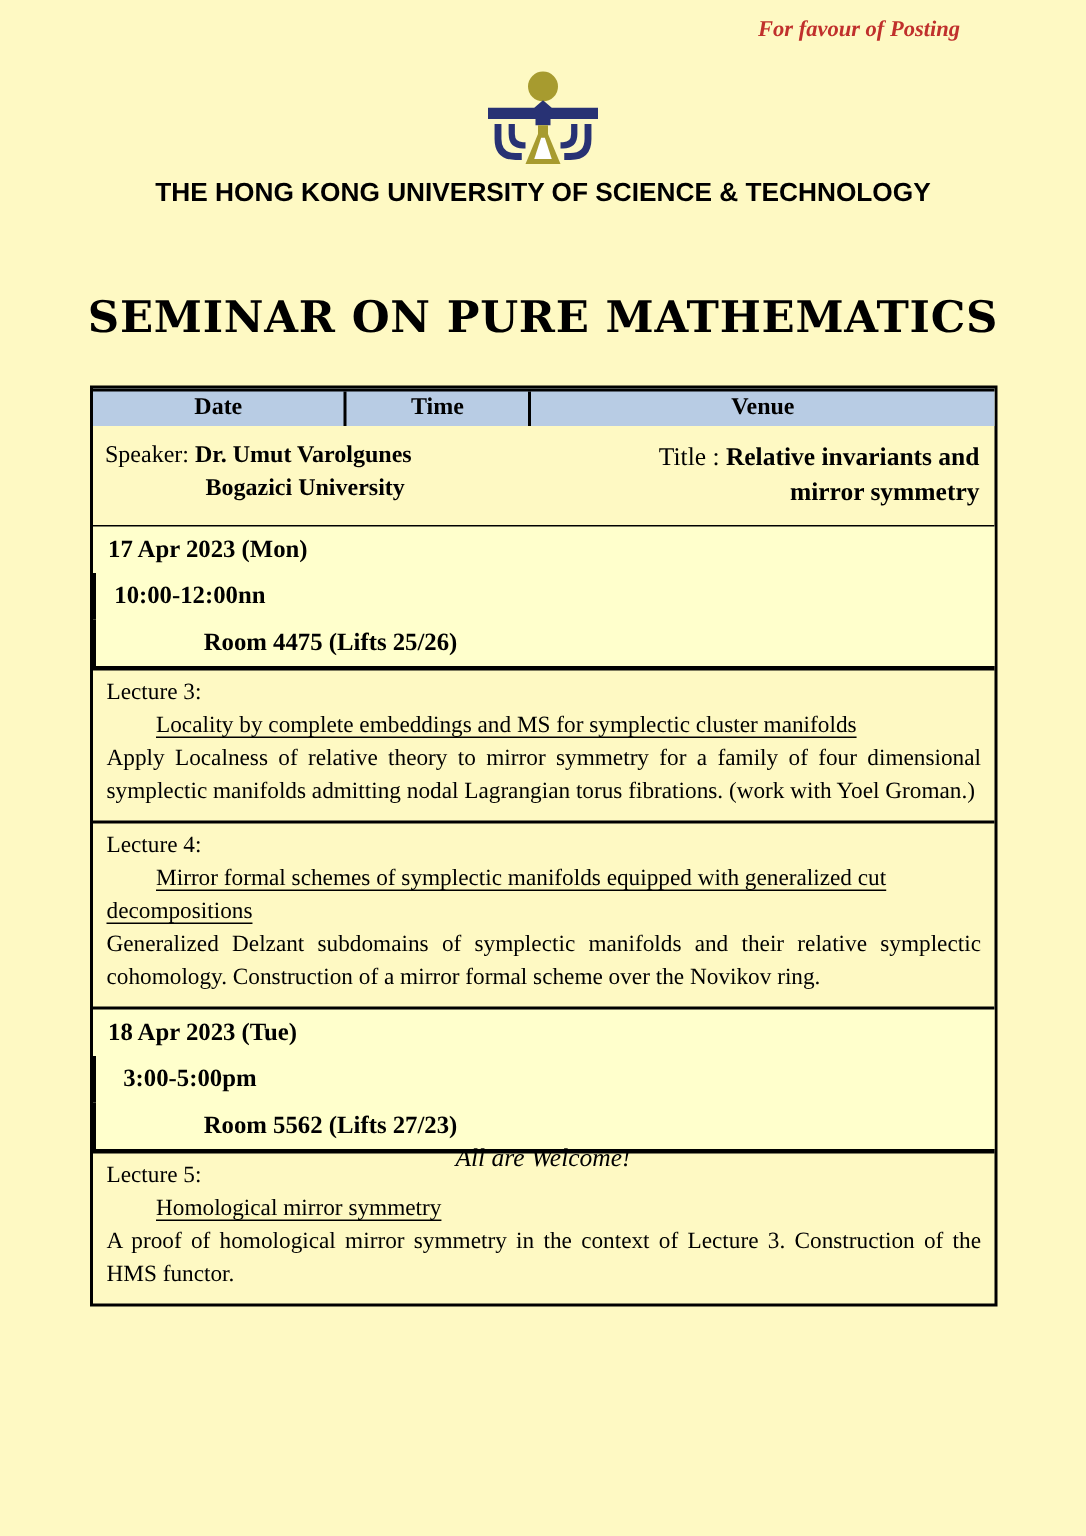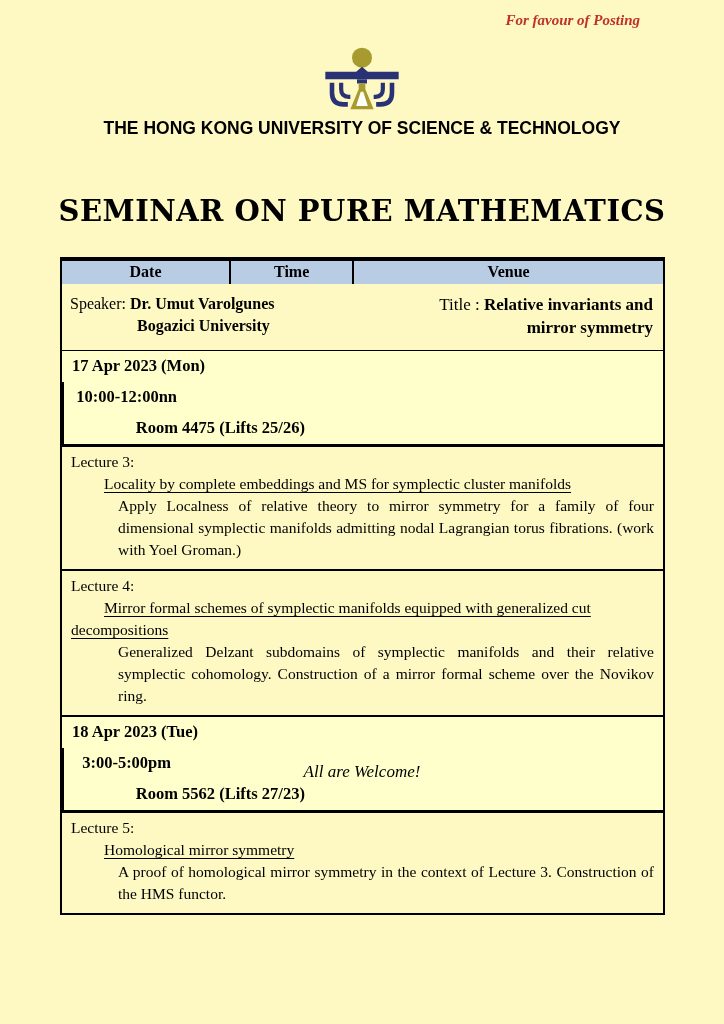--- a/index.html
+++ b/index.html
@@ -63,21 +63,21 @@
   .vline { border-left:2px solid #000;text-align:center; }
 
   .row-headers { background:#b8cce4; font-weight:bold; font-size:16px; }
   .row-headers .cell { text-align:center; padding:2px 0 3px 0; }
 
   .row-session { background:#ffffcc; font-weight:bold; font-size:16.5px;flex-direction:column; }
   .row-session .cell { padding:5px 6px 6px 10px; }
 
   .row-lecture { display:block; padding:4px 9px 8px 9px; line-height:22px; }
   .lecture-title { text-decoration:underline; text-underline-offset:3px;margin-left:33px; }
-  .lecture-desc { text-align:justify;margin-left:47px; }
+  .lecture-desc { text-align:justify; }
 
   .footer-welcome {
     position:absolute; top:762px; left:0; width:100%;
     text-align:center; font-style:italic; font-size:17px;
   }
 </style>
 </head>
 <body>
 
 <div class="page">

